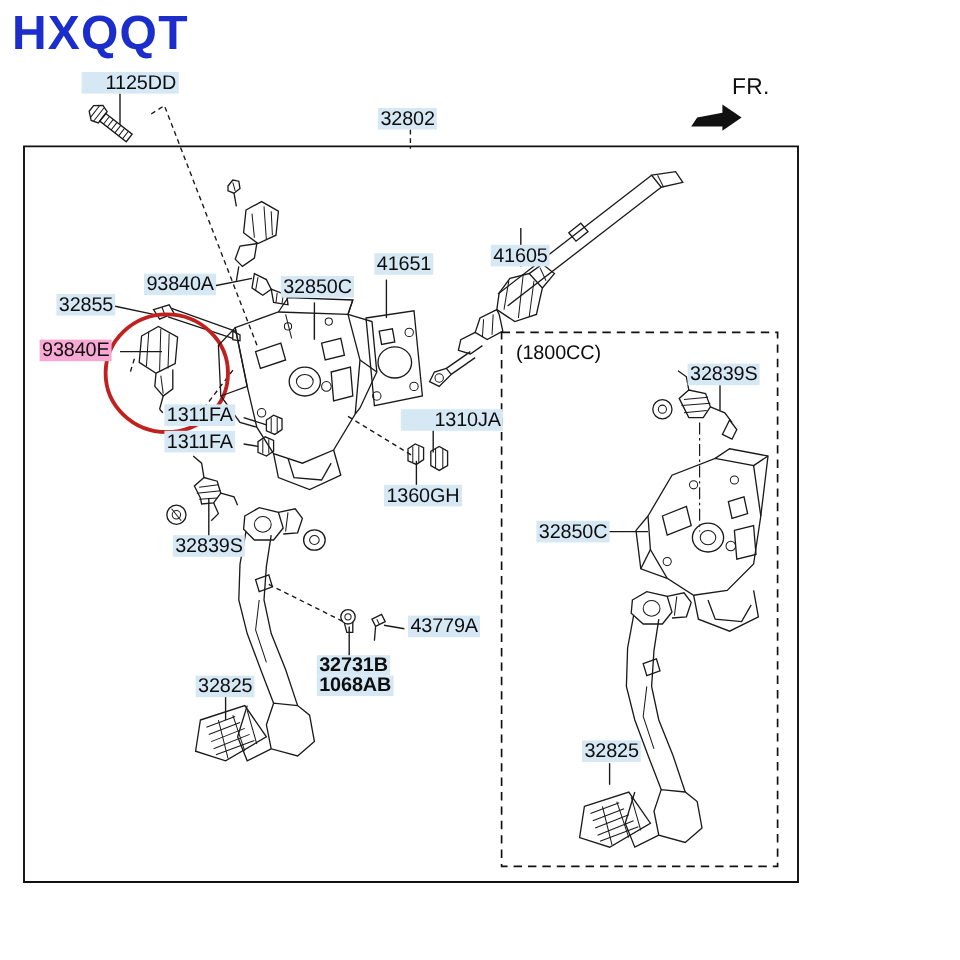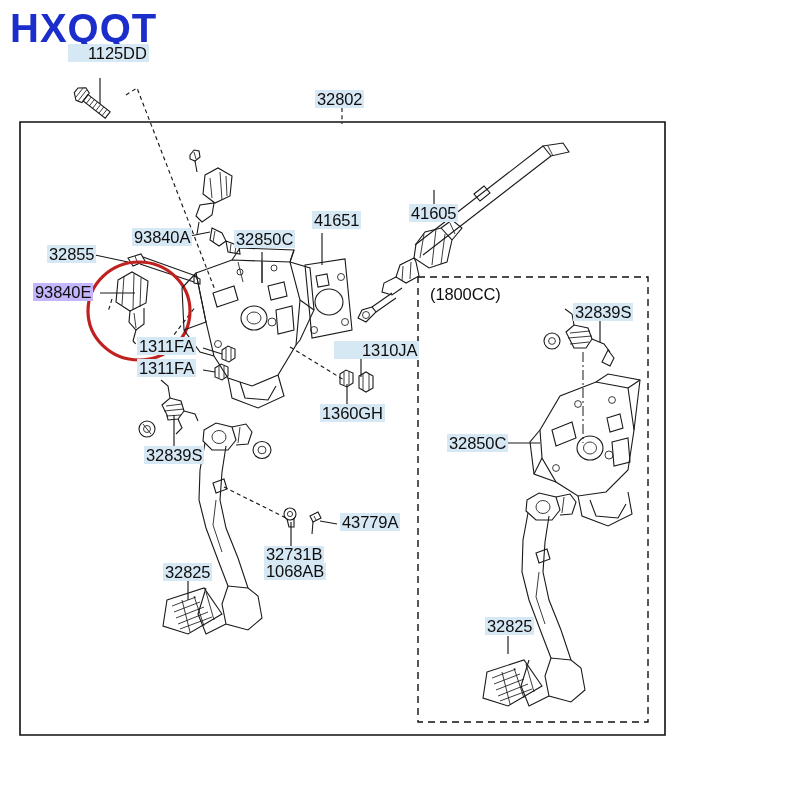--- a/index.html
+++ b/index.html
@@ -32,43 +32,50 @@
   .lbl{
     position:absolute;
     font-size:16.5px;
     color:#0d0d0d;
     background:#d7e8f5;
     padding:0px 2px;
     white-space:nowrap;
     line-height:1.12;
     letter-spacing:-0.1px;
   }
-  .lbl.pink{background:#c4b5fd;}
+  .lbl.pink{background:#f9a8d4;}
   .lbl.plain{background:transparent;}
-  .lbl.two{line-height:1.06;}
+  .lbl.two{line-height:1.06;font-weight:bold;}
 
   
   svg.layer{position:absolute;left:0;top:0;width:800px;height:800px;overflow:visible;}
   svg.layer *{vector-effect:non-scaling-stroke;}
   .ln{fill:none;stroke:#1a1a1a;stroke-width:1.1;}
   .ln-thin{fill:none;stroke:#1a1a1a;stroke-width:0.85;}
   .ln-box{fill:none;stroke:#111;stroke-width:1.6;}
   .ln-dash{fill:none;stroke:#111;stroke-width:1.4;stroke-dasharray:7 5;}
   .ln-lead{fill:none;stroke:#1a1a1a;stroke-width:1.15;}
   .ln-leaddash{fill:none;stroke:#1a1a1a;stroke-width:1.15;stroke-dasharray:4 3.2;}
   .ln-cl{fill:none;stroke:#1a1a1a;stroke-width:1;stroke-dasharray:10 3 2 3;}
   .circ-hi{fill:none;stroke:#c0211f;stroke-width:3.2;}
 </style>
 </head>
 <body>
 
 <div id="stage">
 
   <div id="brand">HXQQT</div>
 
+  <div id="fr-group">
+    <div id="fr-text">FR.</div>
+    <svg id="fr-arrow" width="50" height="26" viewBox="0 0 50 26">
+      <path d="M2 22 L30 22 L30 15 L30 22 Z" fill="#111"></path>
+      <path d="M1 21.5 L27 21.5 L27 25 L43 14 L27 3 L27 10 L6 14 Z" fill="#111"></path>
+    </svg>
+  </div>
 
   <svg class="layer" viewBox="0 0 800 800">
 
     <rect class="ln-box" x="20" y="122" width="645" height="613"></rect>
 
     <rect class="ln-dash" x="418" y="277" width="230" height="445"></rect>
 
     <g>
 
       <path class="ln-lead" d="M100 78 L100 104"></path>
@@ -341,23 +348,23 @@
     </g>
 
     <g>
       <path class="ln" d="M487 672 L524 660 L542 686 L508 706 L483 698 Z" fill="#fff"></path>
       <path class="ln-thin" d="M492 678 L516 669 M494 684 L520 674 M496 690 L524 679 M498 696 L528 684 M500 701 L532 689"></path>
       <path class="ln-thin" d="M502 672 L510 704 M514 668 L524 698 M526 664 L534 692"></path>
     </g>
 
   </svg>
 
-  <div class="lbl" style="left:68px;  top:44px;padding-left:20px;">1125DD</div>
+  <div class="lbl" style="left:68px;  top:60px;padding-left:20px;">1125DD</div>
   <div class="lbl" style="left:315px; top:90px;">32802</div>
-  <div class="lbl" style="left:132px; top:228px;">93840A</div>
+  <div class="lbl" style="left:120px; top:228px;">93840A</div>
   <div class="lbl" style="left:47px;  top:245px;">32855</div>
   <div class="lbl pink" style="left:33px; top:283px;">93840E</div>
   <div class="lbl" style="left:234px; top:230px;">32850C</div>
   <div class="lbl" style="left:312px; top:211px;">41651</div>
   <div class="lbl" style="left:409px; top:168px;margin-top:36px;">41605</div>
   <div class="lbl" style="left:137px; top:337px;">1311FA</div>
   <div class="lbl" style="left:137px; top:359px;">1311FA</div>
   <div class="lbl" style="left:334px; top:341px;padding-left:28px;">1310JA</div>
   <div class="lbl" style="left:320px; top:404px;">1360GH</div>
   <div class="lbl" style="left:144px; top:446px;">32839S</div>

